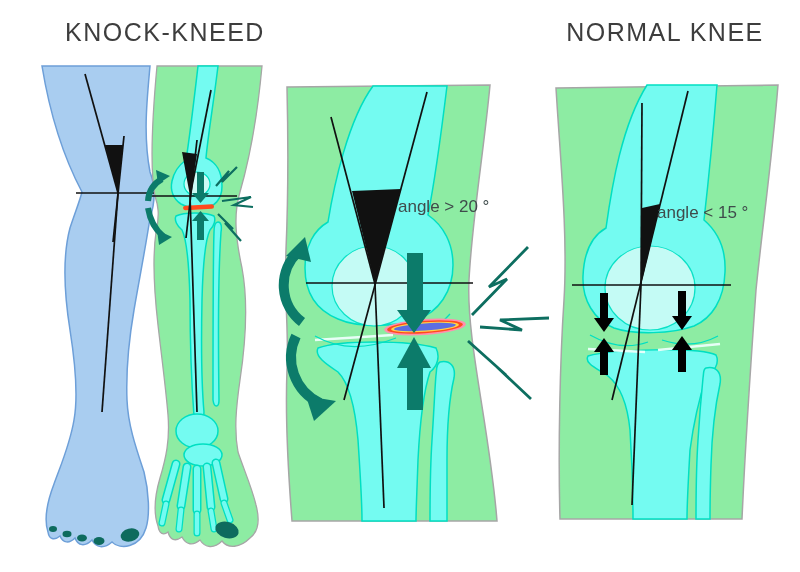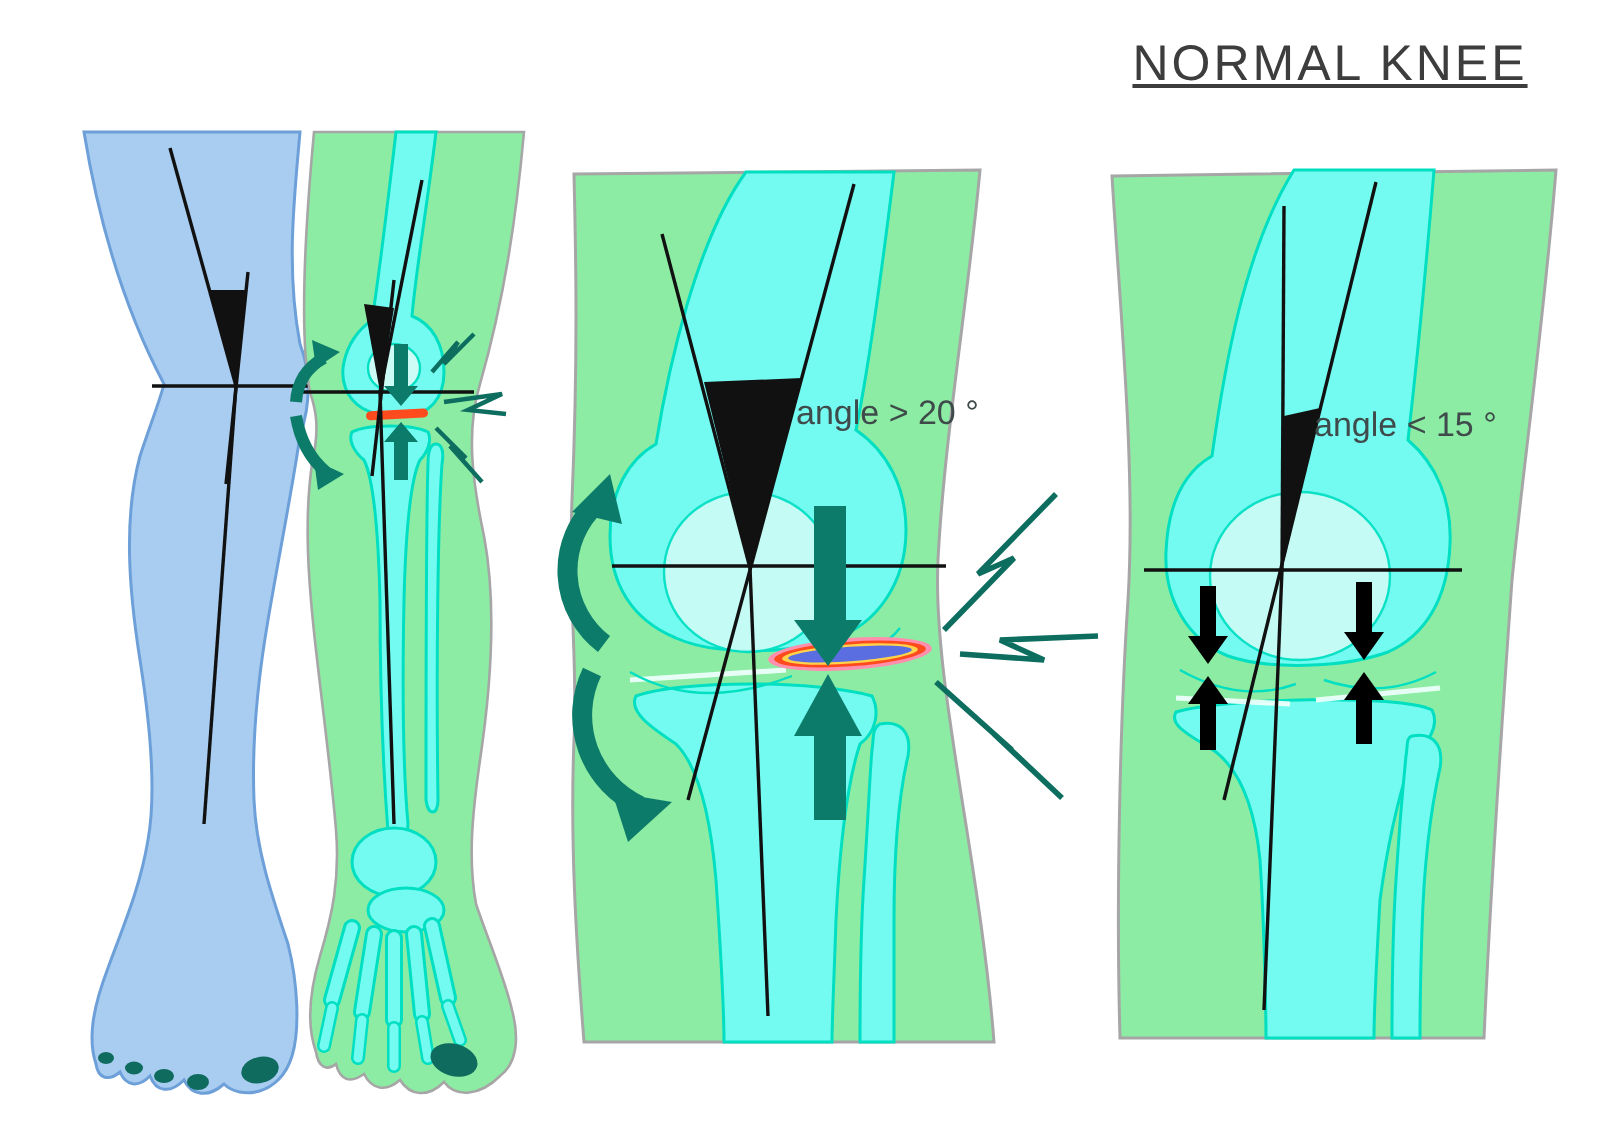--- a/index.html
+++ b/index.html
@@ -11,21 +11,21 @@
     --nail-teal:#0e6b5e; --axis-black:#111111;
     --label-gray:#3f4b4b; --title-gray:#3d3d3d; --page-bg:#ffffff;
   }
   html,body{margin:0;padding:0;background:var(--page-bg);}
   #stage{position:relative;width:800px;height:572px;background:var(--page-bg);overflow:hidden;
          font-family:"Liberation Sans",sans-serif;}
   .panel-title{position:absolute;top:18px;font-size:25px;font-weight:300;letter-spacing:1.5px;
                color:var(--title-gray);text-align:center;white-space:nowrap;}
   #title-knock{left:40px;width:250px;}
   #title-valgus{left:310px;width:200px;}
-  #title-normal{left:565px;width:200px;text-decoration:underline;}
+  #title-normal{left:565px;width:200px;}
   svg{position:absolute;left:0;top:0;}
   .leg-blue{fill:var(--leg-blue);stroke:var(--leg-blue-stroke);stroke-width:1.5;}
   .leg-green{fill:var(--leg-green);stroke:var(--panel-stroke);stroke-width:1.3;}
   .bone{fill:var(--bone-cyan);stroke:var(--bone-stroke);stroke-width:1.5;}
   .bone-light{fill:var(--bone-light);stroke:var(--bone-stroke);stroke-width:1.2;}
   .boneline{fill:none;stroke:var(--bone-stroke);stroke-width:1.2;}
   .bout{stroke:var(--bone-stroke);stroke-width:9;stroke-linecap:round;fill:none;}
   .bin{stroke:var(--bone-cyan);stroke-width:6;stroke-linecap:round;fill:none;}
   .bout2{stroke:var(--bone-stroke);stroke-width:7;stroke-linecap:round;fill:none;}
   .bin2{stroke:var(--bone-cyan);stroke-width:4.5;stroke-linecap:round;fill:none;}
@@ -37,20 +37,21 @@
   .nail{fill:var(--nail-teal);stroke:none;}
   .black-arrow{fill:#000;stroke:none;}
   .gapline{stroke:#ecfffb;stroke-width:2.6;fill:none;opacity:.95;}
   .angle-text{font-family:"Liberation Sans",sans-serif;font-size:17px;fill:var(--label-gray);}
 </style>
 </head>
 <body>
 
 <div id="stage">
 
+  <div id="title-knock" class="panel-title">KNOCK-KNEED</div>
   <div id="title-normal" class="panel-title">NORMAL KNEE</div>
 
   <svg width="800" height="572" viewBox="0 0 800 572">
 
     <g>
 
       <path class="leg-blue" d="
         M42,66 L150,66
         C147,100 143,135 150,172
         C155,185 156,200 150,218

